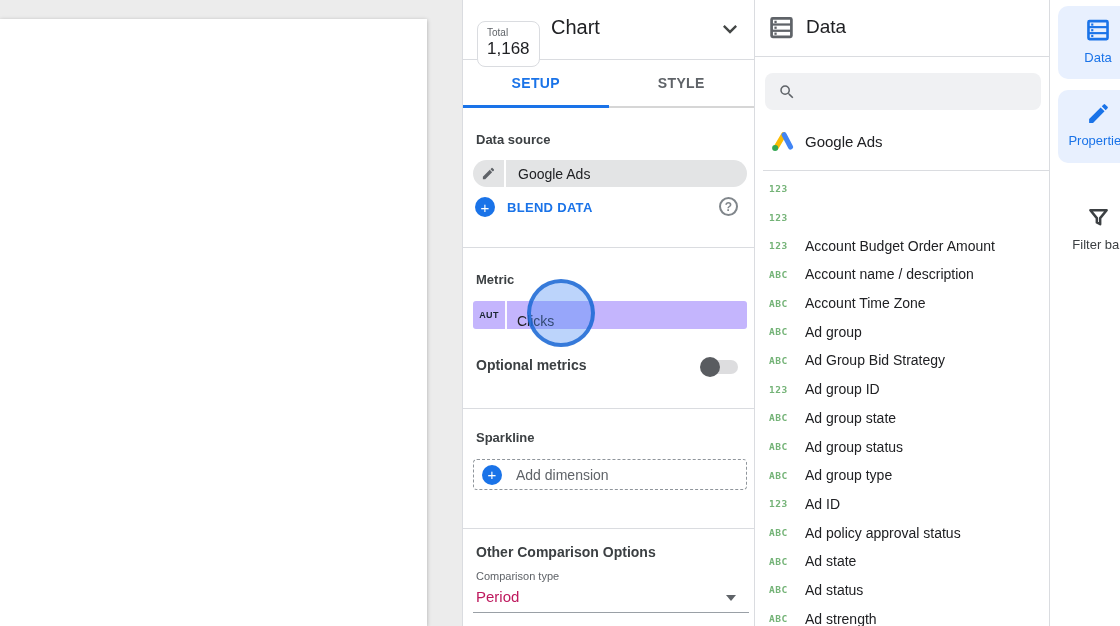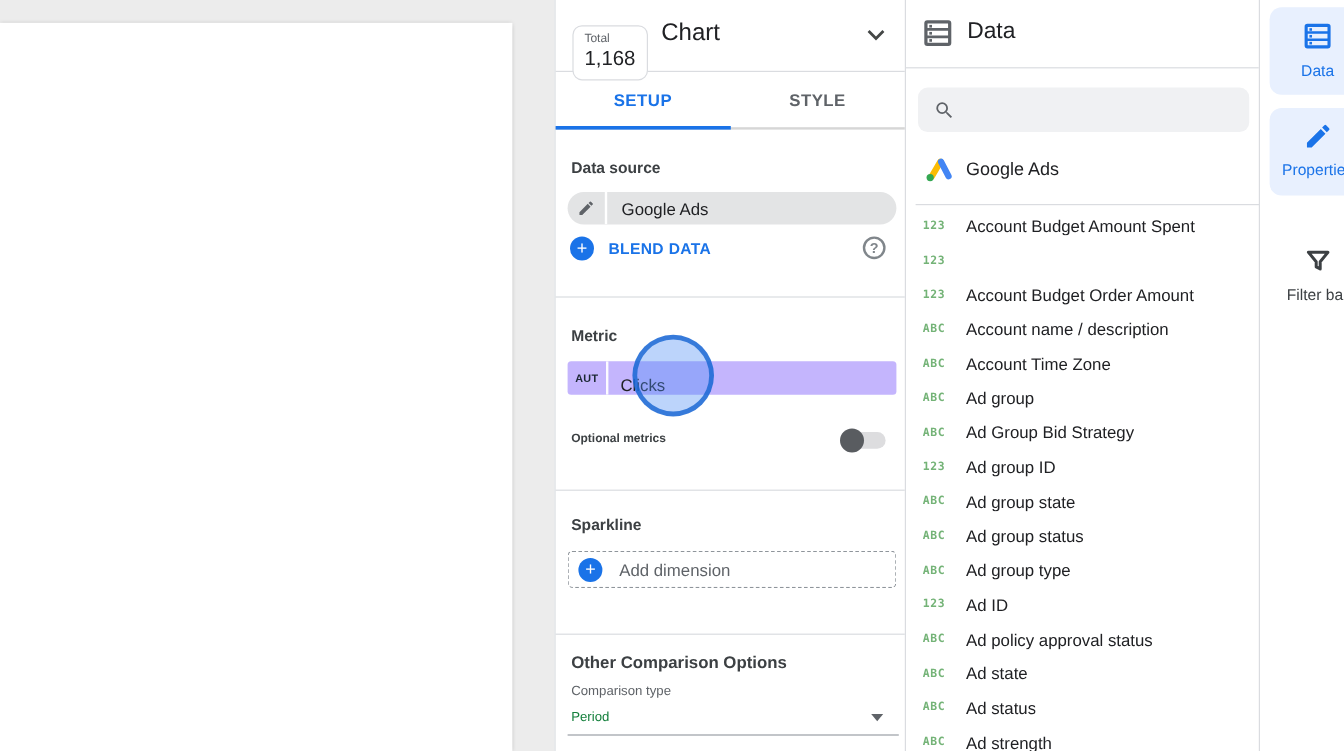--- a/index.html
+++ b/index.html
@@ -47,33 +47,33 @@
     border-radius:50%; color:#80868b; font-size:12px; font-weight:700; display:flex; align-items:center; justify-content:center; }
 
   .metric-chip { position:absolute; left:10px; top:301px; width:274px; height:28px;
     background:#c4b5fd; border-radius:3px; display:flex; align-items:flex-end; overflow:hidden; cursor:pointer; }
   .aut-seg { width:32px; height:100%; display:flex; align-items:center; justify-content:center;
     font-size:9px; font-weight:700; color:#1b2733; letter-spacing:.3px; }
   .metric-chip .chip-vdiv { background:rgba(255,255,255,.95); }
   .metric-chip .chip-text { font-size:14px; color:#202124; padding-left:10px; }
 
   .optional-row { position:absolute; left:13px; top:355px; width:268px; height:22px; }
-  .optional-row .opt-label { font-size:10px; font-weight:700; color:#3c4043; line-height:20px;margin-top:47px; }
+  .optional-row .opt-label { font-size:14px; font-weight:700; color:#3c4043; line-height:20px;margin-top:47px; }
   .toggle { position:absolute; right:4px; top:2px; width:40px; height:20px; cursor:pointer; }
   .toggle .track { position:absolute; left:4px; top:3px; width:34px; height:14px; background:#dddddf; border-radius:7px; }
   .toggle .knob { position:absolute; left:0; top:0; width:20px; height:20px; background:#595c60; border-radius:50%; }
 
   .sparkline-box { position:absolute; left:10px; top:459px; width:274px; height:31px;
     border:1.5px dashed #8f959b; border-radius:4px; display:flex; align-items:center; cursor:pointer; background:#fff; }
   .sparkline-box .plus-circle { margin-left:8px; }
   .sparkline-box .add-label { margin-left:14px; font-size:14px; color:#5f6368; }
 
   .cmp-field-label { position:absolute; left:13px; top:570px; font-size:11px; color:#5f6368; font-weight:400; }
   .cmp-select { position:absolute; left:13px; top:588px; width:268px; height:22px; cursor:pointer; }
-  .cmp-value { font-size:11px; color:#15803d; }
+  .cmp-value { font-size:15px; color:#be185d; }
   .cmp-arrow { position:absolute; right:8px; top:7px; width:0; height:0;
     border-left:5px solid transparent; border-right:5px solid transparent; border-top:6px solid #5f6368; }
   .cmp-underline { position:absolute; left:10px; top:612px; width:276px; height:1px; background:#9aa0a6; }
 
   .click-circle { position:absolute; left:527px; top:279px; width:68px; height:68px; border-radius:50%;
     border:4px solid rgba(25,103,210,.82); background:rgba(80,143,244,.38); z-index:30; pointer-events:none; }
 
   
   .data-panel { position:absolute; left:755px; top:0; width:295px; height:626px; background:#fff;
     border-right:1px solid #dadce0; }
@@ -215,21 +215,20 @@
           <circle cx="5.9" cy="18.2" r="2.9" fill="#34a853"></circle>
         </svg>
       </span>
       <span class="src-name">Google Ads</span>
     </div>
     <div class="dp-divider"></div>
 
     <div id="field-list">
       <div class="field-row">
         <span class="f-badge">123</span>
-        <span class="f-label">Account Budget Amount Spent</span>
       </div>
 
       <div class="field-row">
         <span class="f-badge">123</span>
       </div>
 
       <div class="field-row">
         <span class="f-badge">123</span>
         <span class="f-label">Account Budget Order Amount</span>
       </div>

